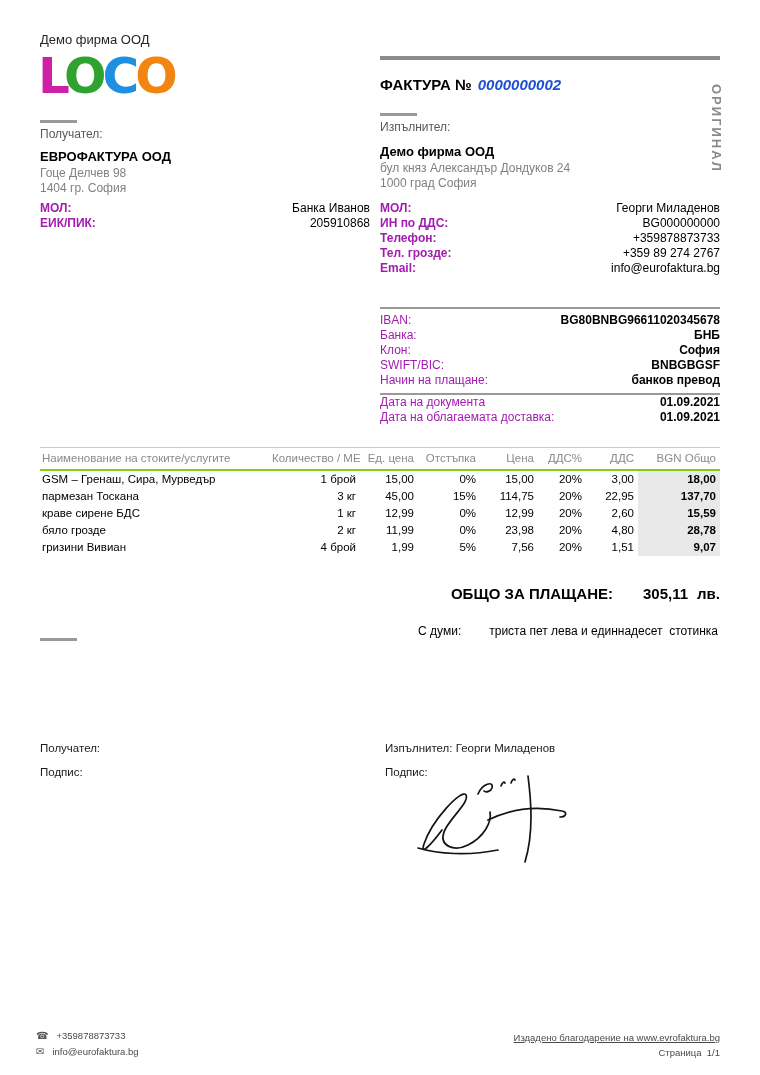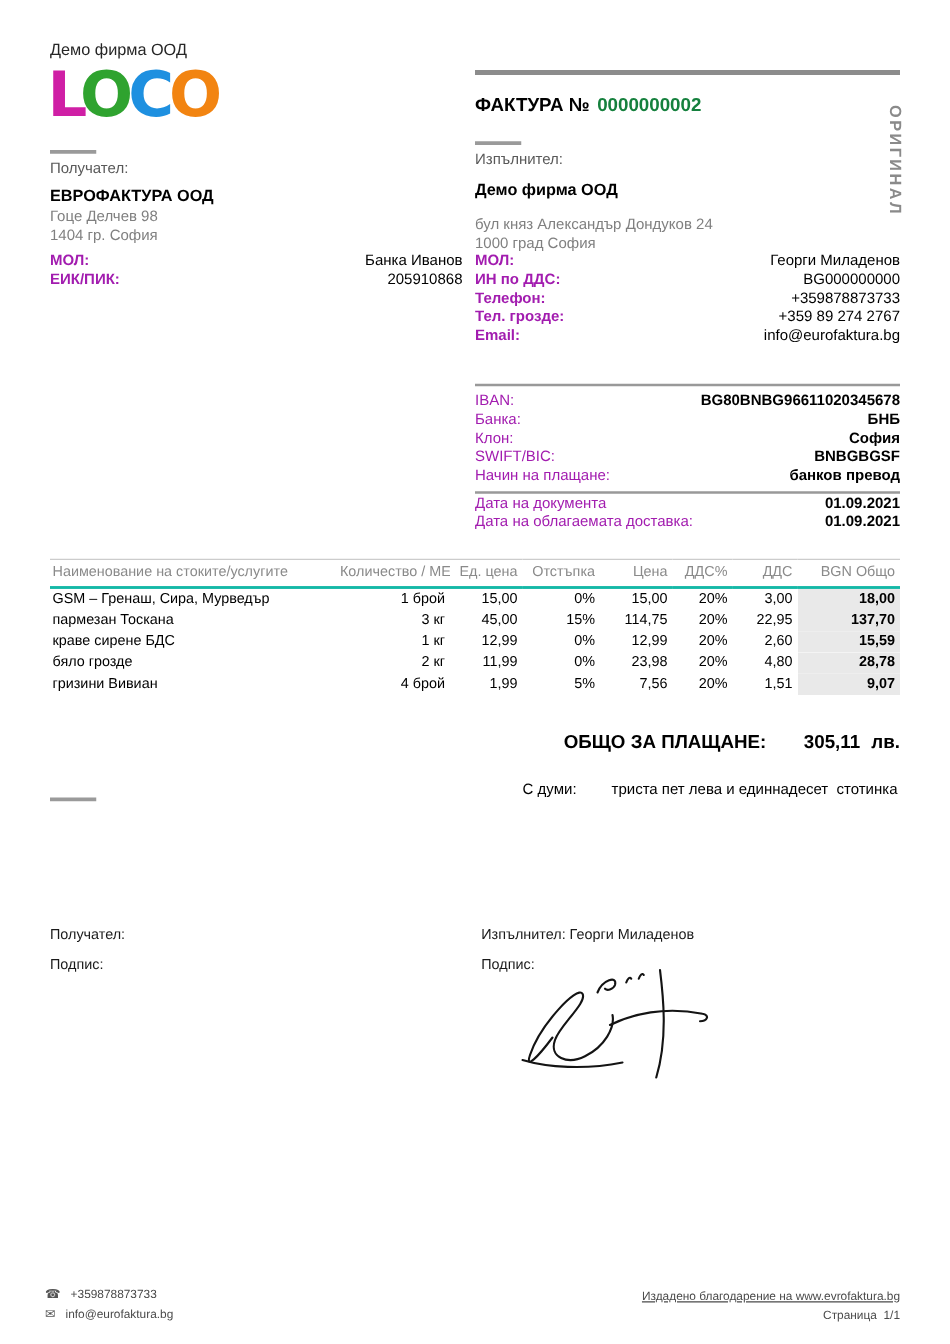--- a/index.html
+++ b/index.html
@@ -14,40 +14,40 @@
 
   
   .company-name { font-size:13px; color:#262626; }
   .logo { font-family:"DejaVu Sans", sans-serif; font-weight:800; font-size:50px; letter-spacing:-4px; line-height:60px; }
   .section-label { font-size:12px; color:#595959; }
   .party-name { font-size:13px; font-weight:bold; color:#000; }
   .party-addr { font-size:12px; color:#808080; line-height:15px; }
 
   
   .invoice-title { font-size:15px; font-weight:bold; white-space:nowrap; }
-  .invoice-title .num { color:#15803d; margin-left:6px; }
+  .invoice-title .num { color:#1d4ed8; margin-left:6px;font-style:italic; }
   .original-mark {
     writing-mode:vertical-rl; font-size:13px; font-weight:bold; color:#8a8a8a;
     letter-spacing:2px;
   }
 
   
   .fields { font-size:12px; line-height:15px; }
   .frow { display:flex; justify-content:space-between; }
   .flabel { color:#a21caf; font-weight:bold; white-space:nowrap; }
   .fvalue { color:#000; text-align:right; white-space:nowrap; }
   .fields.plain .flabel { font-weight:normal; }
   .fields.strongvals .fvalue { font-weight:bold; }
   .bank-block { border-top:2px solid #999; border-bottom:2px solid #999; padding:4px 0 5px 0; }
 
   
   table.items { width:680px; border-collapse:collapse; table-layout:fixed; font-size:11.5px; }
   table.items thead th {
     color:#8a8a8a; font-weight:normal; text-align:right;
-    border-top:1px solid #cccccc; border-bottom:2px solid #14b8a6;
+    border-top:1px solid #cccccc; border-bottom:2px solid #84cc16;
     padding:4px 4px 5px 4px; white-space:nowrap; overflow:hidden;
   }
   table.items tbody td {
     text-align:right; padding:2px 4px 3px 4px; white-space:nowrap; overflow:hidden;
   }
   table.items th.c0, table.items td.c0 { text-align:left; padding-left:2px; }
   table.items td.c7 { background:#e9e9e9; font-weight:bold; }
 
   
   .total-line { display:flex; align-items:baseline; font-size:15px; font-weight:bold; }
@@ -91,21 +91,21 @@
       </div>
   </div>
 
   <div class="abs divider-long" style="left:380px; top:56px;"></div>
   <div class="abs invoice-title" style="left:380px; top:76px;"><span>ФАКТУРА №</span><span class="num">0000000002</span></div>
   <div class="abs original-mark" style="right:36px; top:84px;">ОРИГИНАЛ</div>
 
   <div class="abs divider-short" style="left:380px; top:113px;"></div>
   <div class="abs section-label" style="left:380px; top:120px;">Изпълнител:</div>
   <div class="abs party-name" style="left:380px; top:144px;">Демо фирма ООД</div>
-  <div class="abs party-addr" style="left:380px; top:161px;margin-top:11px;">
+  <div class="abs party-addr" style="left:380px; top:161px;">
     <div>бул княз Александър Дондуков 24</div>
     <div>1000 град София</div>
   </div>
   <div class="abs fields" style="left:380px; top:201px; width:340px;">
     <div class="frow">
         <span class="flabel">МОЛ:</span>
         <span class="fvalue">Георги Миладенов</span>
       </div>
     <div class="frow">
         <span class="flabel">ИН по ДДС:</span>

